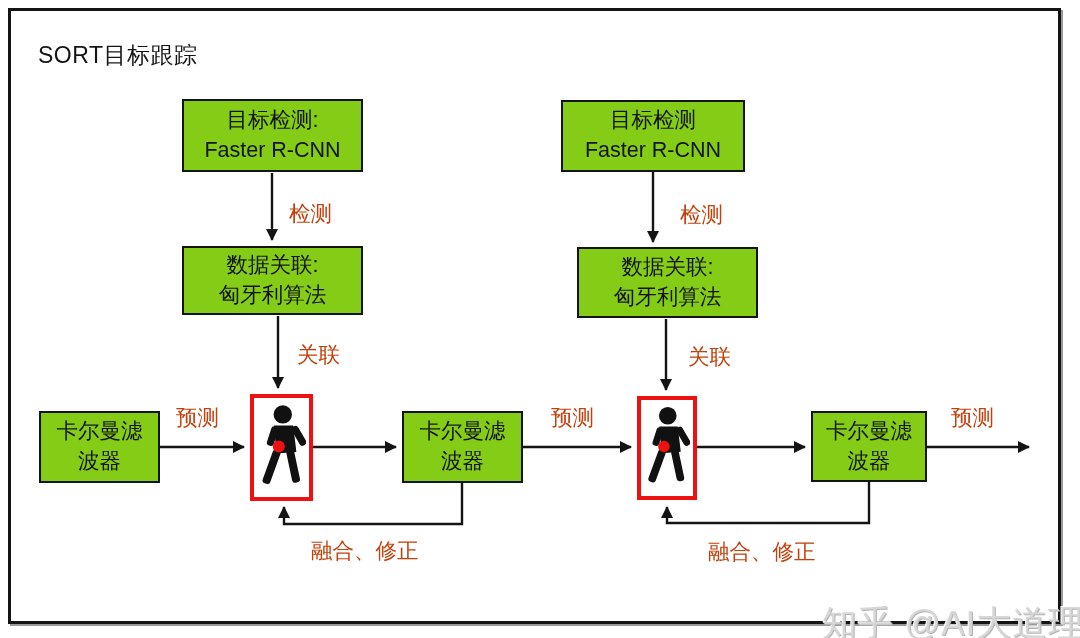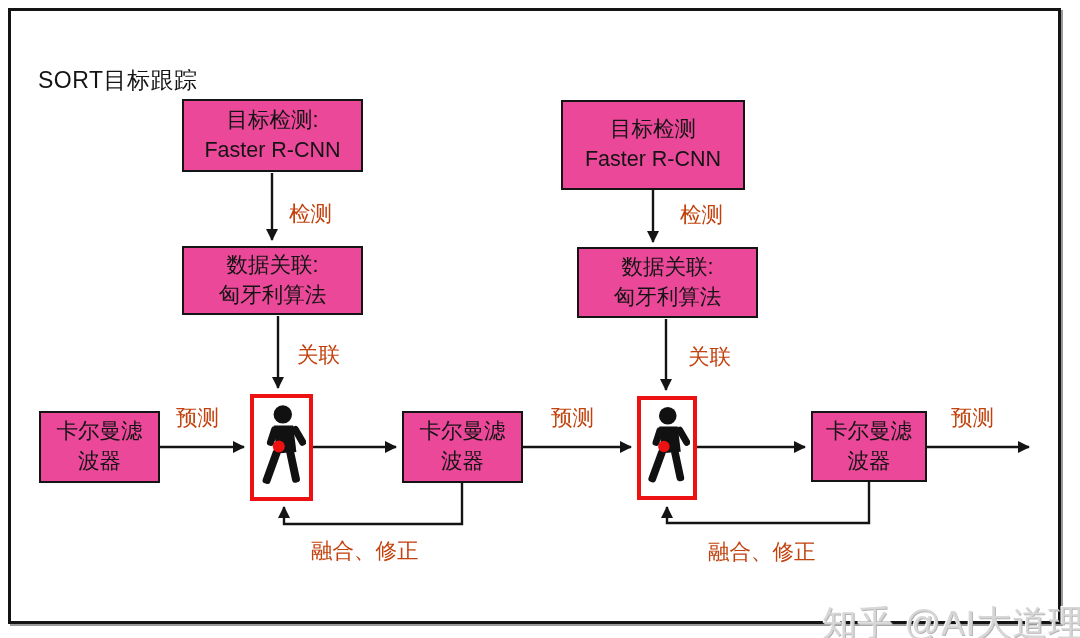--- a/index.html
+++ b/index.html
@@ -8,24 +8,24 @@
     font-family:"Liberation Sans","DejaVu Sans",sans-serif; color:#141414;
     overflow:hidden;
   }
   .frame {
     position:absolute; left:8px; top:8px; width:1047px; height:610px;
     border:3px solid #141414; background:#ffffff;
     box-shadow:2px 2px 0 #9a9a9a;
   }
   .title {
     position:absolute; left:38px; top:40px;
-    font-size:23px; letter-spacing:0.5px; color:#141414; white-space:nowrap;margin-top:25px;
+    font-size:23px; letter-spacing:0.5px; color:#141414; white-space:nowrap;
   }
   .nodebox {
-    position:absolute; border:2.5px solid #141414; background:#ec4899;
+    position:absolute; border:2.5px solid #141414; background:#84cc16;
     display:flex; flex-direction:column; align-items:center; justify-content:center;
     font-size:21.5px; line-height:1.38; text-align:center; white-space:nowrap;
     box-sizing:border-box;
   }
   .redbox {
     position:absolute; border:4.5px solid #ed1111; background:#ffffff;
     display:flex; align-items:center; justify-content:center; box-sizing:border-box;
   }
   .lbl {
     position:absolute; font-size:21.5px; color:#c2410c; white-space:nowrap;
@@ -98,21 +98,21 @@
       <circle cx="26" cy="53" r="7.5" fill="#ed1111"></circle>
     </svg>
   </div>
 
   <div class="nodebox" style="left:402px; top:411px; width:121px; height:72px;">
     <span>卡尔曼滤</span>
     <span>波器</span>
   </div>
   <div class="lbl" style="left:311px; top:536px;">融合、修正</div>
 
-  <div class="nodebox" style="left:561px; top:100px; width:184px; height:90px;">
+  <div class="nodebox" style="left:561px; top:100px; width:184px; height:72px;">
     <span>目标检测</span>
     <span>Faster R-CNN</span>
   </div>
   <div class="lbl" style="left:680px; top:200px;">检测</div>
 
   <div class="nodebox" style="left:577px; top:247px; width:181px; height:71px;">
     <span>数据关联:</span>
     <span>匈牙利算法</span>
   </div>
   <div class="lbl" style="left:688px; top:342px;">关联</div>

